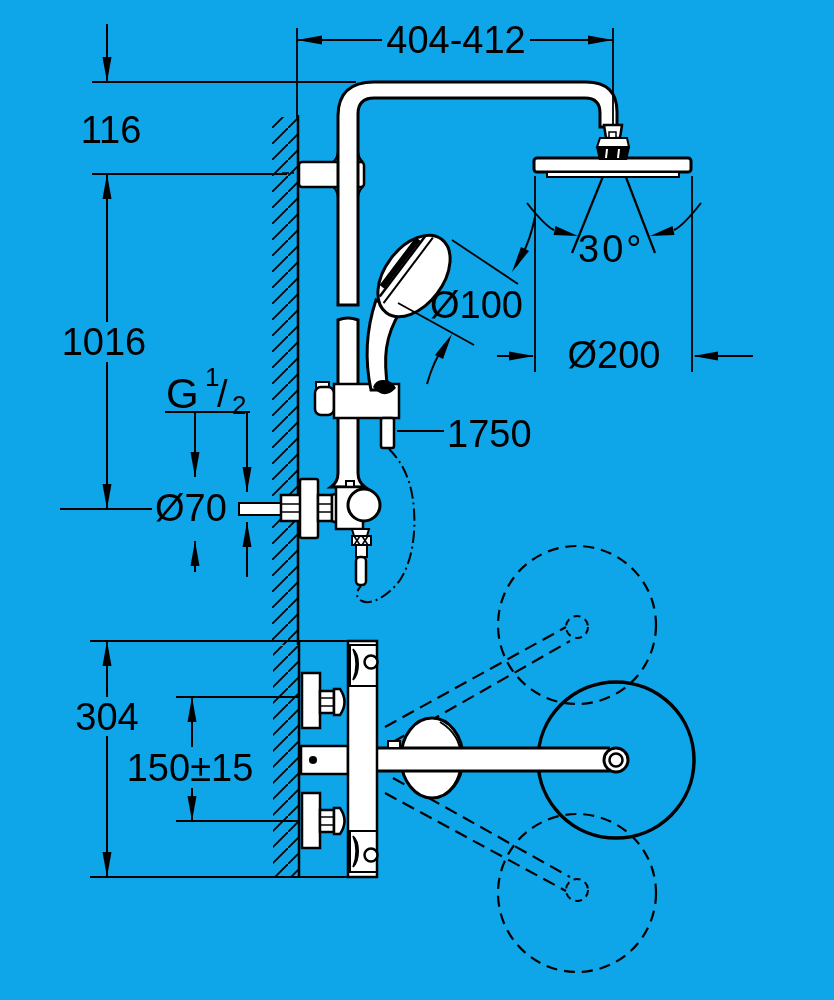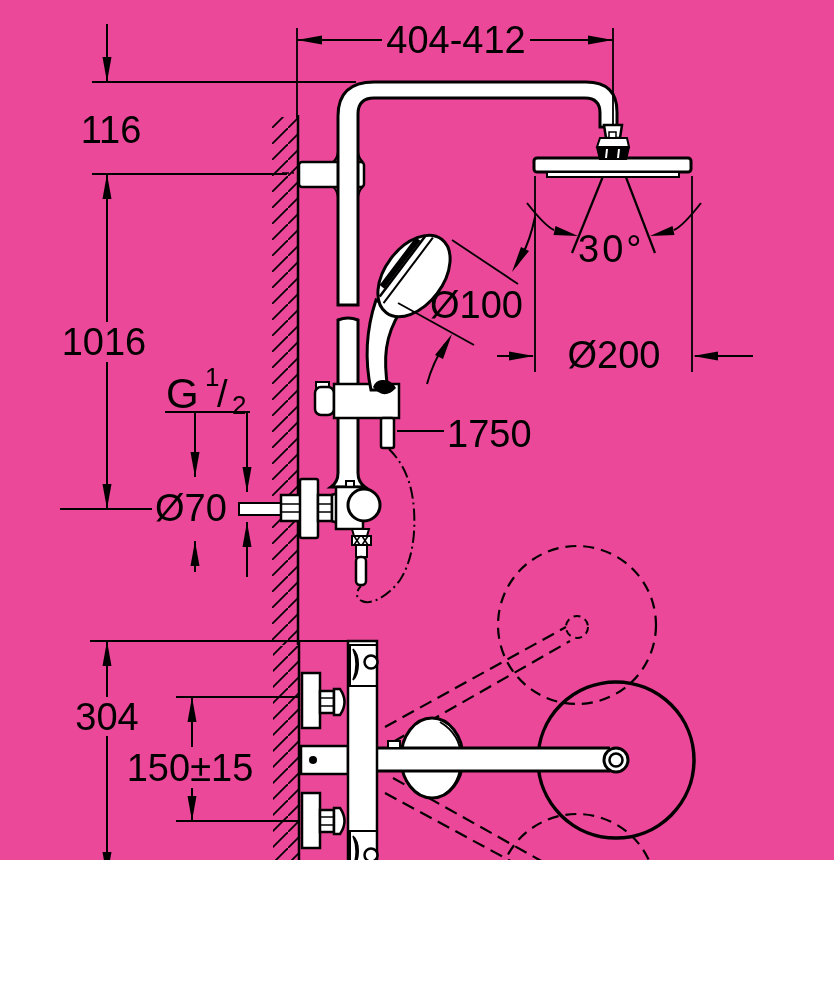--- a/index.html
+++ b/index.html
@@ -1,16 +1,16 @@
 <!DOCTYPE html>
 <html><head>
 <meta charset="utf-8">
 <style>
   html,body{margin:0;padding:0;background:#ffffff;}
-  .stage{width:834px;height:860px;background:#ec4899;position:relative;font-family:"Liberation Sans",sans-serif;}
+  .stage{width:834px;height:1000px;background:#0ea5e9;position:relative;font-family:"Liberation Sans",sans-serif;}
   svg{display:block;}
   text{font-family:"Liberation Sans","DejaVu Sans",sans-serif;fill:#000000;}
   .dim{font-size:38px;}
   .dim-big{font-size:42px;}
   .dim-small{font-size:26px;}
 </style>
 </head>
 <body>
 
 <div class="stage">

